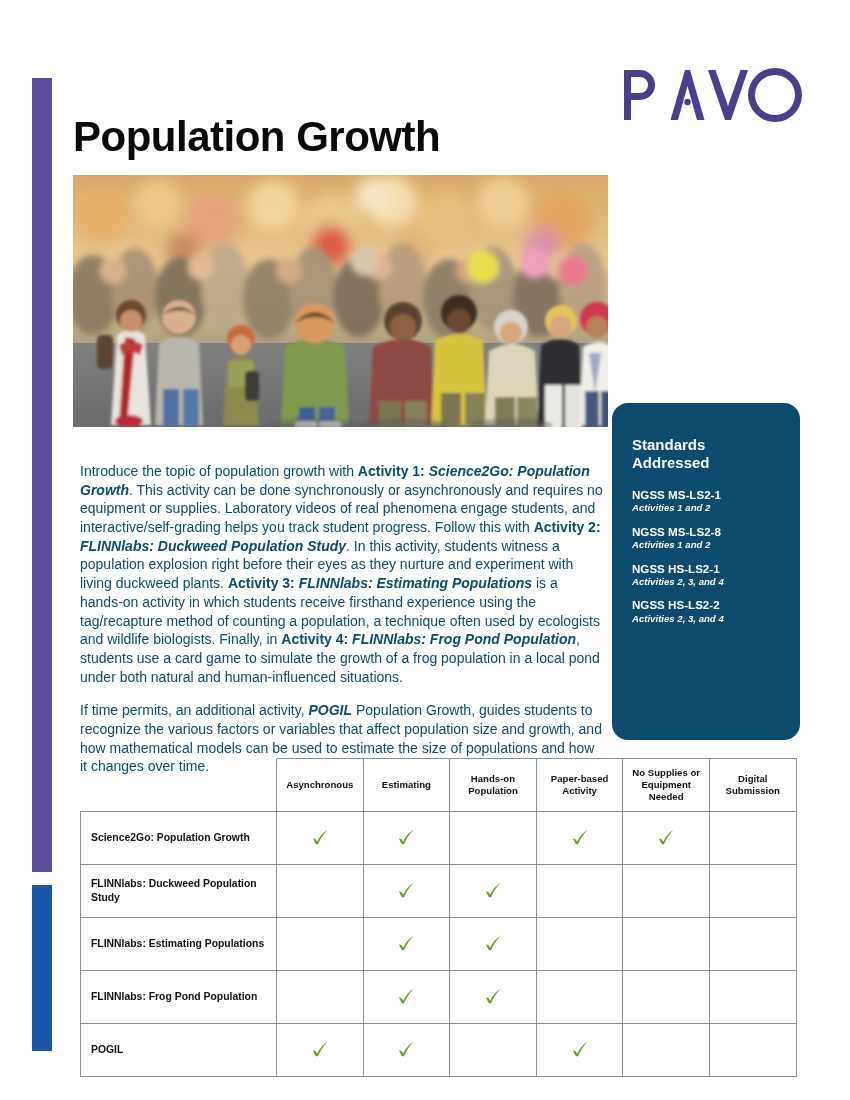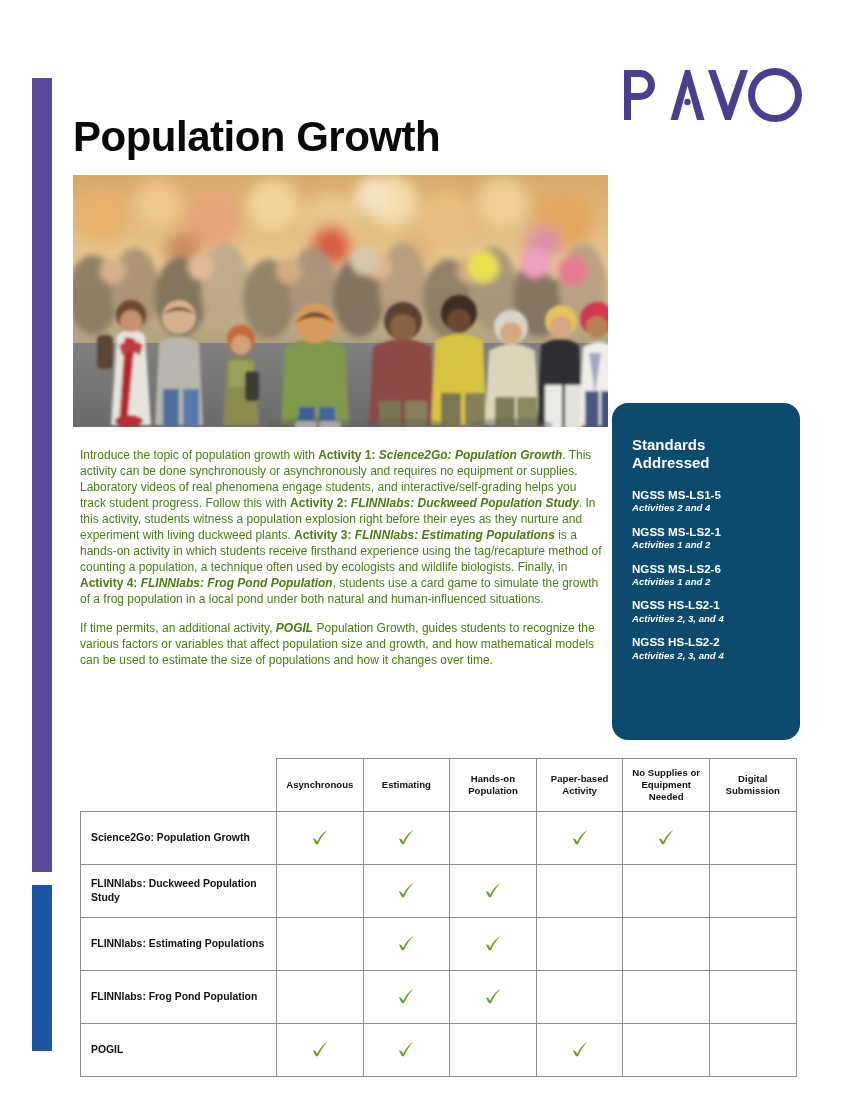--- a/index.html
+++ b/index.html
@@ -74,25 +74,25 @@
     top: 447px;
     width: 524px;
   }
   .summary h2 {
     margin: 0 0 9px 0;
     font-size: 15.5px;
     font-weight: 700;
     color: #0a0a0a;
   }
   .summary p {
-    margin: 0 0 13px 0;
-    font-size: 12px;
+    margin: 15px 0 13px 0;
+    font-size: 14px;
     line-height: 1.335;
     text-align: left;
-    color: #4d7c0f;
+    color: #0c4a6e;
   }
   .summary p:last-child { margin-bottom: 0; }
   .summary b { font-weight: 700; }
   .summary .bi { font-weight: 700; font-style: italic; }
 
   
   .standards {
     position: absolute;
     left: 612px;
     top: 403px;
@@ -365,29 +365,25 @@
 
 <div class="summary">
   <p>Introduce the topic of population growth with <b>Activity 1:</b> <span class="bi">Science2Go: Population Growth</span>. This activity can be done synchronously or asynchronously and requires no equipment or supplies. Laboratory videos of real phenomena engage students, and interactive/self-grading helps you track student progress. Follow this with <b>Activity 2:</b> <span class="bi">FLINNlabs: Duckweed Population Study</span>. In this activity, students witness a population explosion right before their eyes as they nurture and experiment with living duckweed plants. <b>Activity 3:</b> <span class="bi">FLINNlabs: Estimating Populations</span> is a hands-on activity in which students receive firsthand experience using the tag/recapture method of counting a population, a technique often used by ecologists and wildlife biologists. Finally, in <b>Activity 4:</b> <span class="bi">FLINNlabs: Frog Pond Population</span>, students use a card game to simulate the growth of a frog population in a local pond under both natural and human-influenced situations.</p>
   <p>If time permits, an additional activity, <span class="bi">POGIL</span> Population Growth, guides students to recognize the various factors or variables that affect population size and growth, and how mathematical models can be used to estimate the size of populations and how it changes over time.</p>
 </div>
 
 <div class="standards">
   <h3>Standards Addressed</h3>
   <div>
     <div class="std-item">
-      <div class="std-code">NGSS MS-LS1-5</div>
-      <div class="std-sub">Activities 2 and 4</div>
-    </div>
-    <div class="std-item">
       <div class="std-code">NGSS MS-LS2-1</div>
       <div class="std-sub">Activities 1 and 2</div>
     </div>
     <div class="std-item">
-      <div class="std-code">NGSS MS-LS2-6</div>
+      <div class="std-code">NGSS MS-LS2-8</div>
       <div class="std-sub">Activities 1 and 2</div>
     </div>
     <div class="std-item">
       <div class="std-code">NGSS HS-LS2-1</div>
       <div class="std-sub">Activities 2, 3, and 4</div>
     </div>
     <div class="std-item">
       <div class="std-code">NGSS HS-LS2-2</div>
       <div class="std-sub">Activities 2, 3, and 4</div>
     </div>

